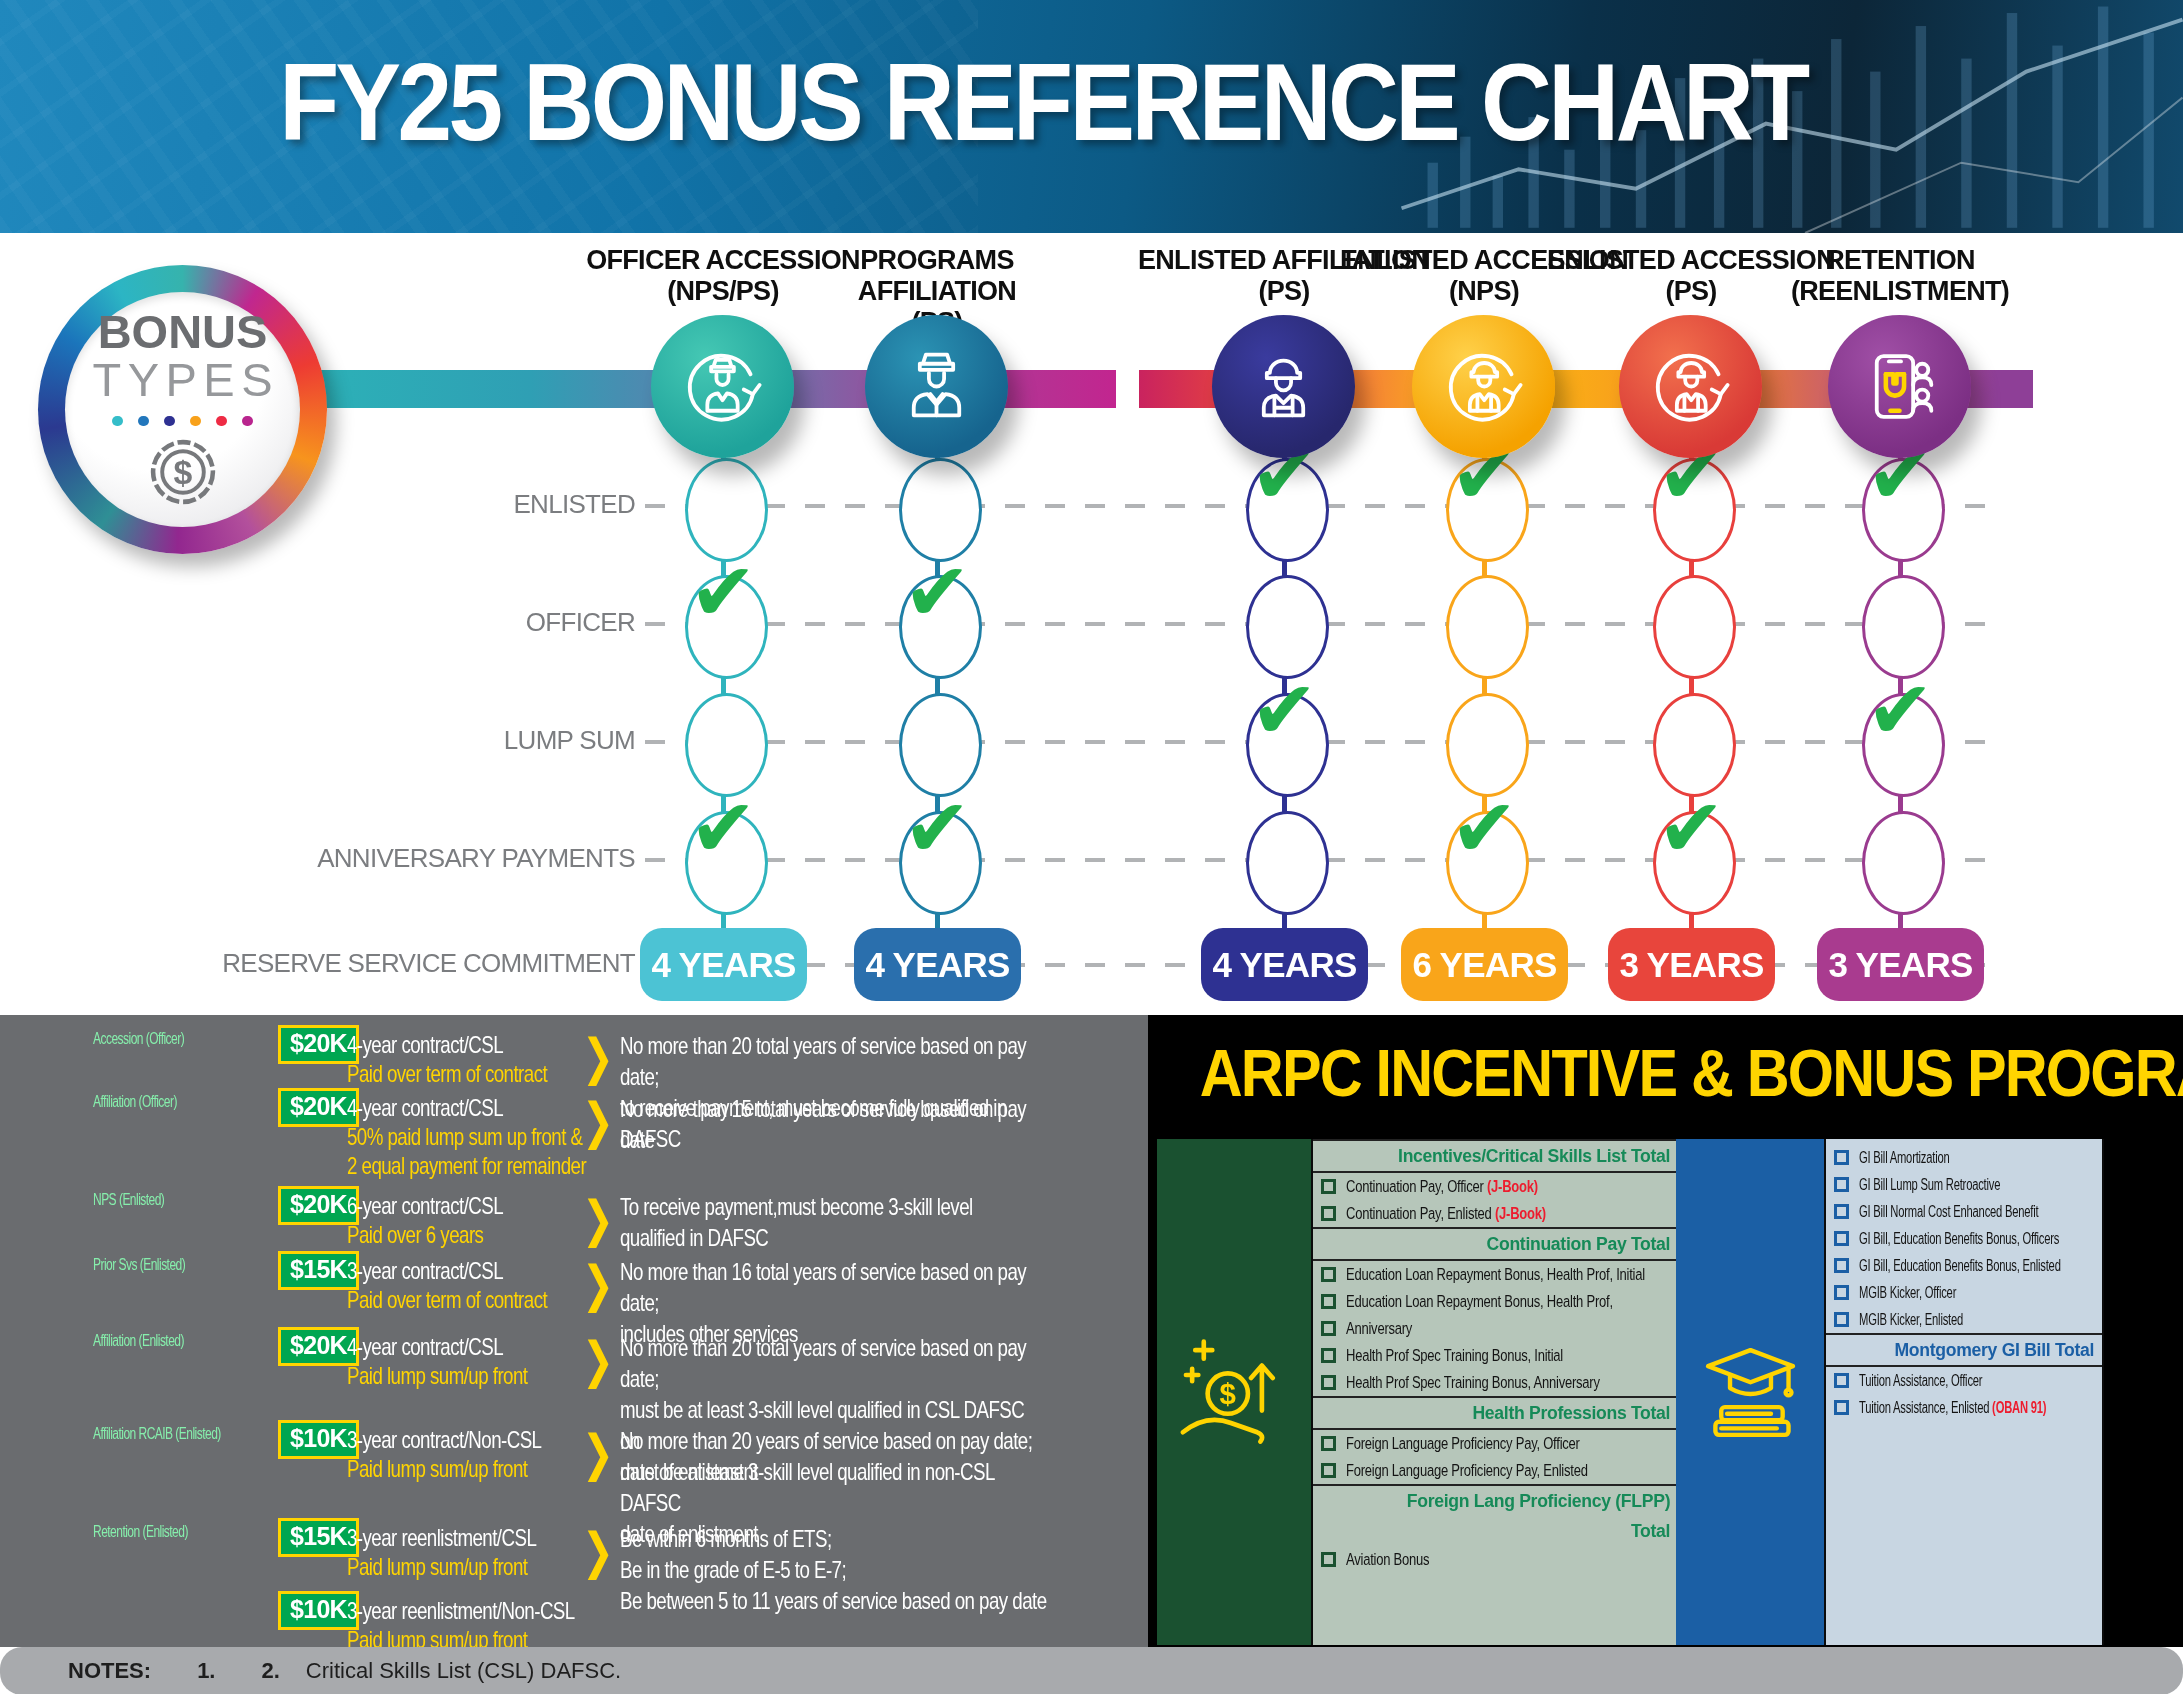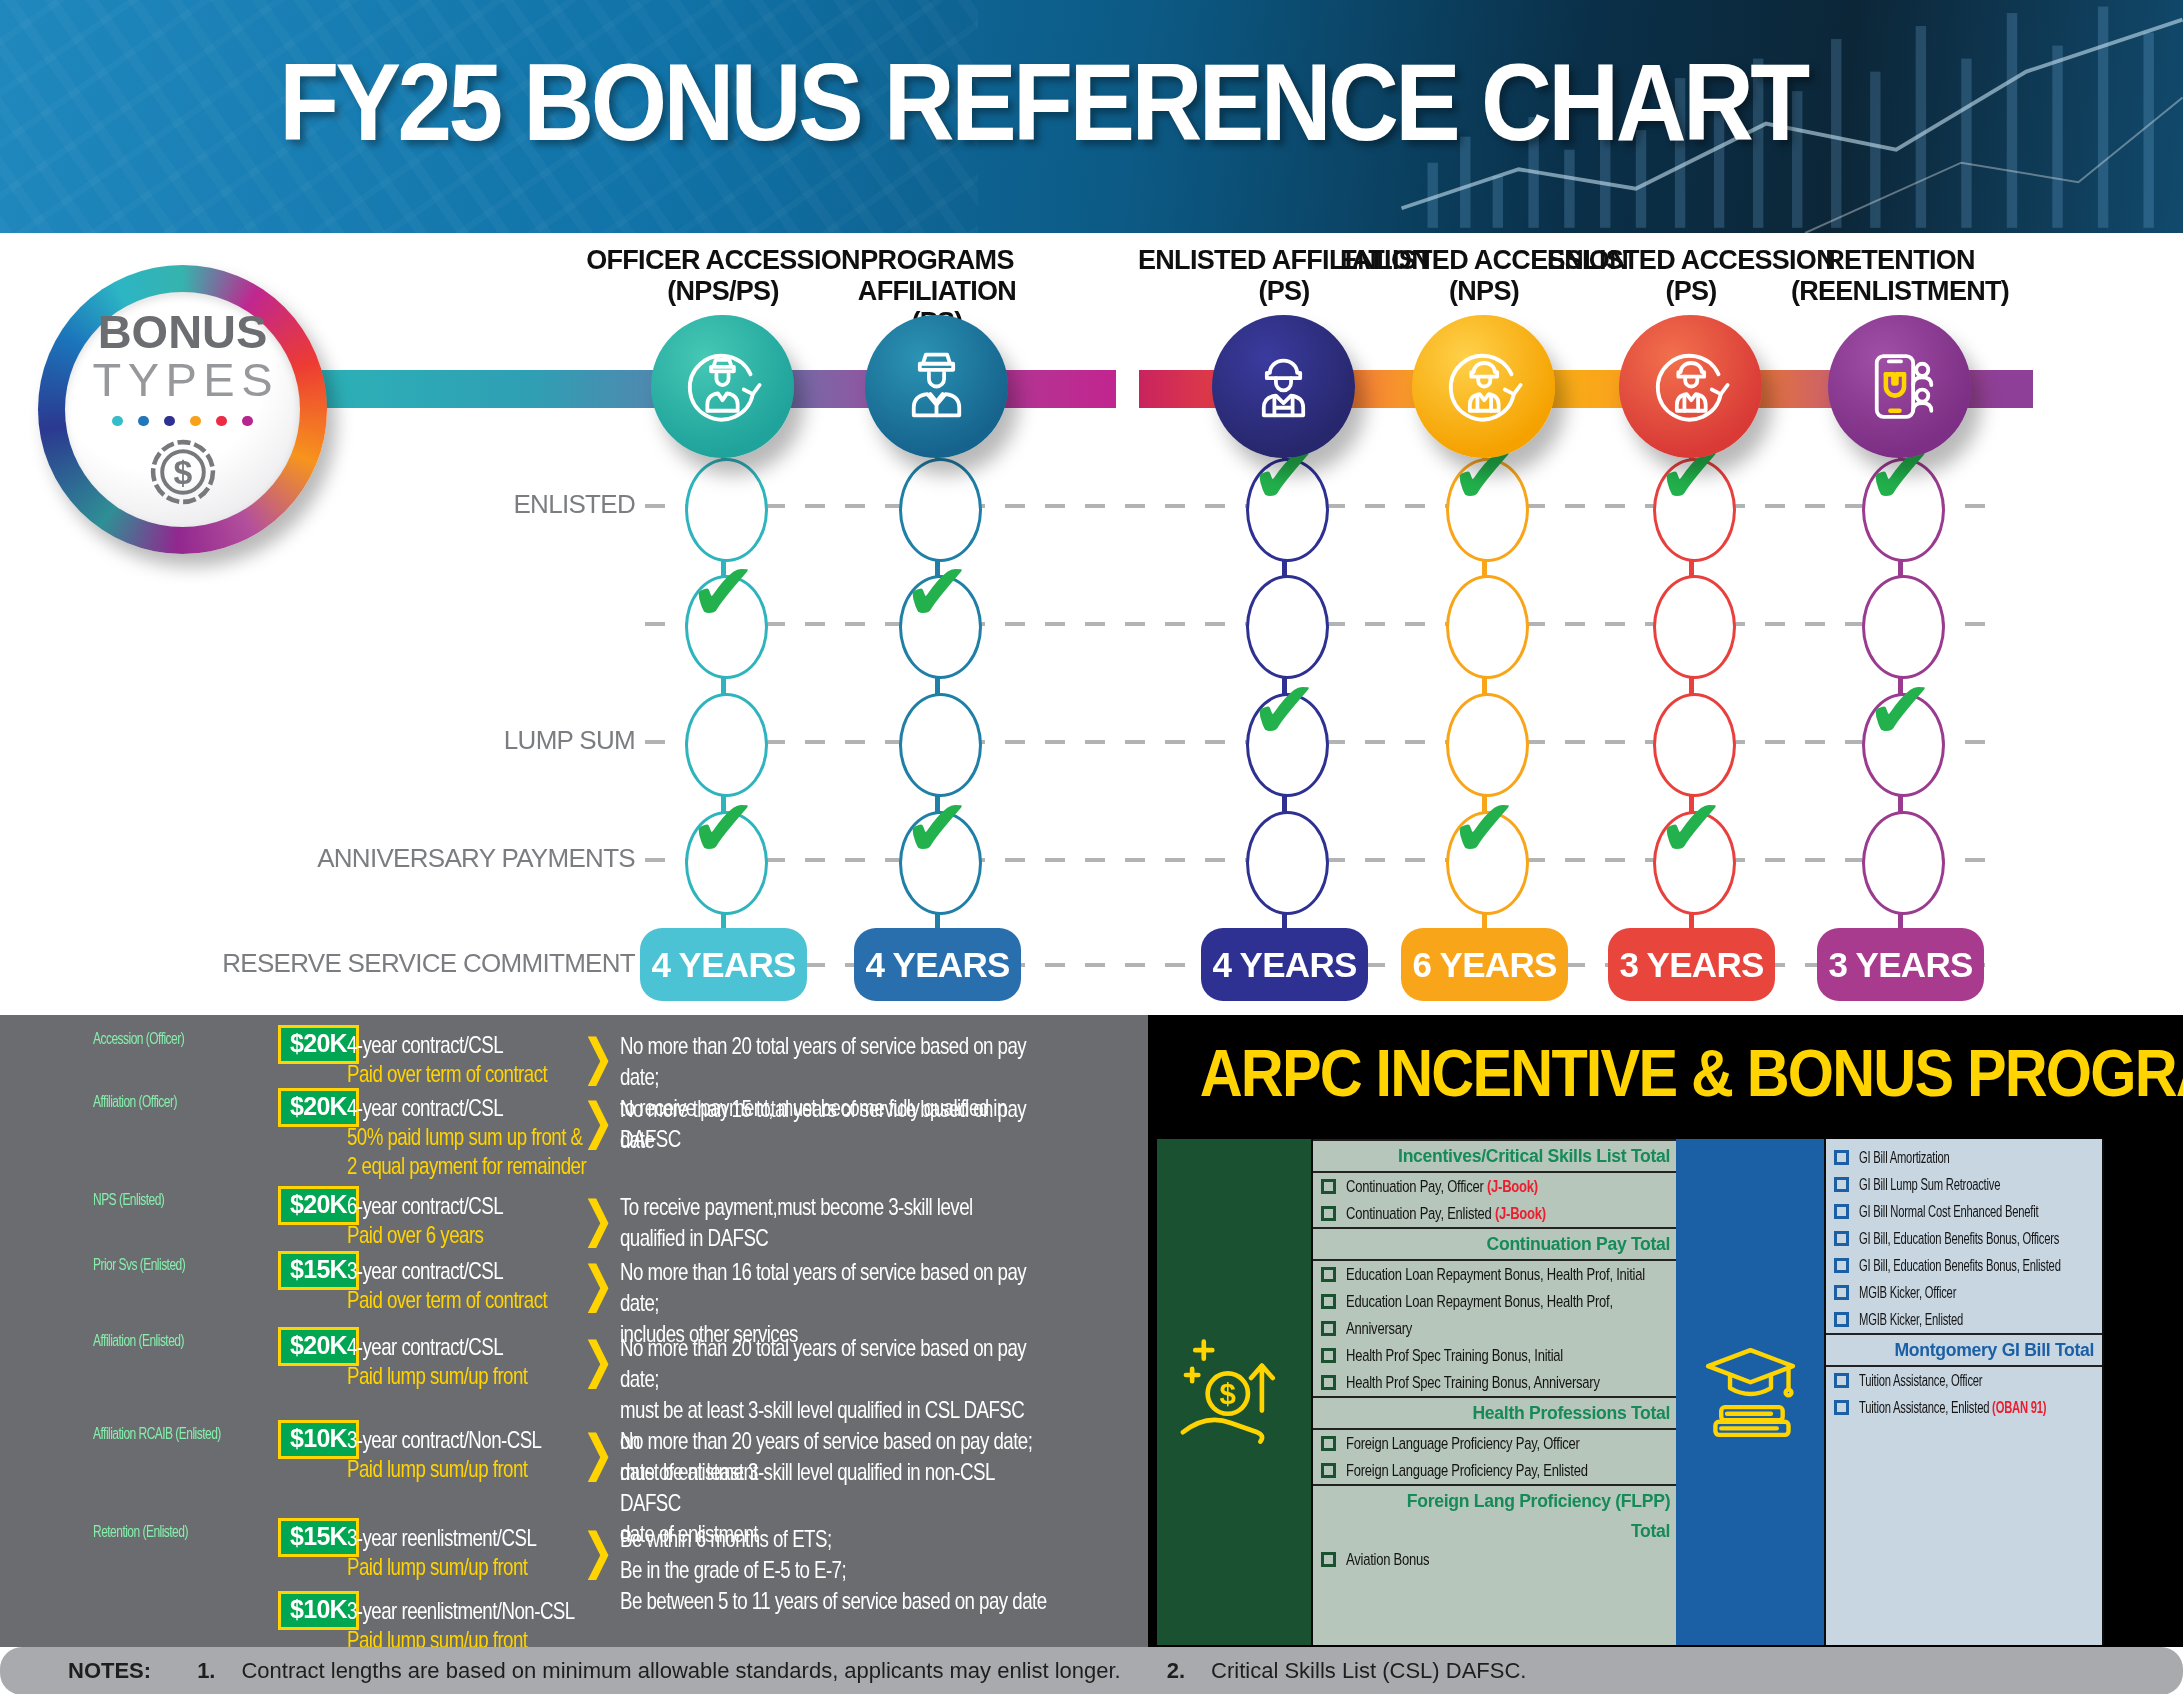--- a/index.html
+++ b/index.html
@@ -146,20 +146,21 @@
         </div>
       <svg width="78" height="78" viewBox="0 0 120 120">
         <circle cx="60" cy="60" r="46" fill="none" stroke="#77797c" stroke-width="7" stroke-dasharray="20 6"></circle>
         <circle cx="60" cy="60" r="32" fill="none" stroke="#77797c" stroke-width="6"></circle>
         <text x="60" y="78" text-anchor="middle" font-size="52" font-weight="bold" fill="#77797c" font-family="Liberation Sans, sans-serif">$</text>
       </svg>
     </div>
   </div>
 
   <div class="rowlabel" style="top:489px">ENLISTED</div>
+  <div class="rowlabel" style="top:607px">OFFICER</div>
   <div class="rowlabel" style="top:725px">LUMP SUM</div>
   <div class="rowlabel" style="top:843px">ANNIVERSARY PAYMENTS</div>
   <div class="rowlabel" style="top:948px">RESERVE SERVICE COMMITMENT</div>
 
   <div class="dash" style="top:504px"></div>
   <div class="dash" style="top:622px"></div>
   <div class="dash" style="top:740px"></div>
   <div class="dash" style="top:858px"></div>
   <div class="dash" style="top:963px"></div>
 
@@ -536,19 +537,18 @@
         <div class="plist-row item">
           <span class="bullet blue"></span>
           <span class="txt"><span>Tuition Assistance, Enlisted </span><span class="red">(OBAN 91)</span></span>
         </div>
       </div>
   </div>
 
   <div class="notesbar">
     <span class="nb">NOTES:</span>
     <span class="nnum">1.</span>
-    <span class="ntext">Contract lengths are based on minimum allowable standards, applicants may enlist longer.</span>
     <span class="nnum">2.</span>
     <span class="ntext">Critical Skills List (CSL) DAFSC.</span>
   </div>
 
 </div>
 
 
 </body></html>

